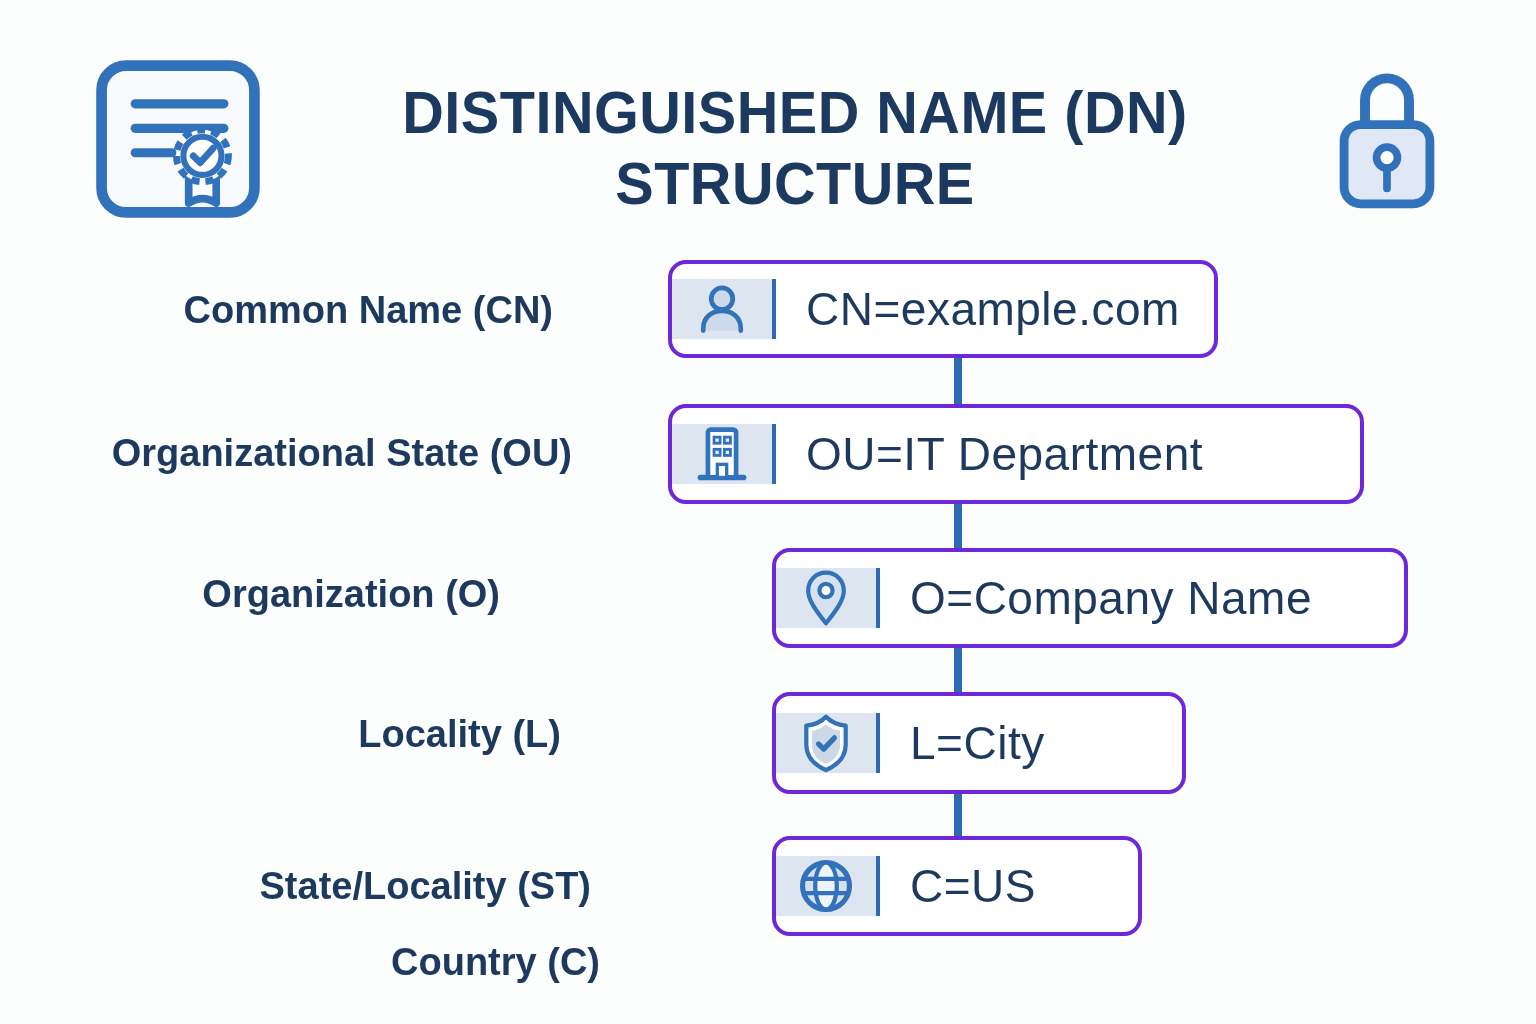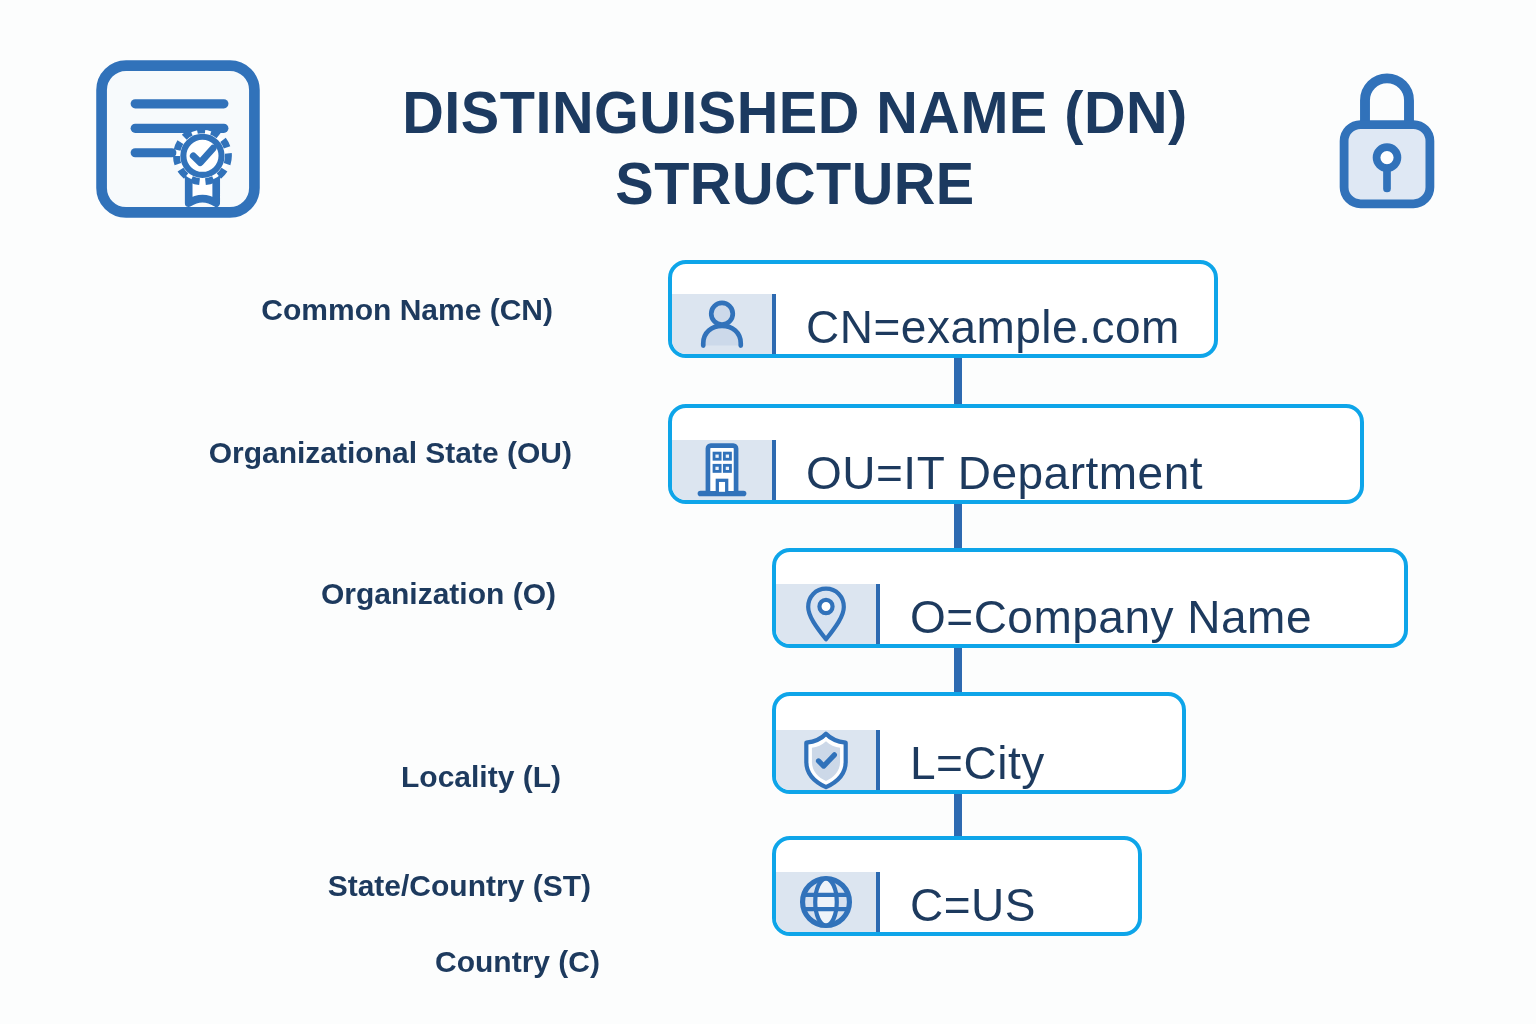--- a/index.html
+++ b/index.html
@@ -46,40 +46,40 @@
   }
   .c1 { top: 350px; height: 62px; }
   .c2 { top: 496px; height: 60px; }
   .c3 { top: 640px; height: 60px; }
   .c4 { top: 786px; height: 58px; }
 
   
   .row-label {
     position: absolute;
     color: #1d3a5e;
-    font-size: 30px;
+    font-size: 38px;
     font-weight: 600;
     line-height: 44px;
     white-space: nowrap;
     text-align: right;
   }
   .lbl-1 { top: 288px; right: 983px; }
   .lbl-2 { top: 431px; right: 964px; }
-  .lbl-3 { top: 572px; right: 980px; }
-  .lbl-4 { top: 755px; right: 975px; }
+  .lbl-3 { top: 572px; right: 1036px; }
+  .lbl-4 { top: 712px; right: 975px; }
   .lbl-5a { top: 864px; right: 945px; }
   .lbl-5b { top: 931px; right: 936px; margin-top: 9px; }
 
   
   .dn-box {
     position: absolute;
     display: flex;
-    align-items: flex-end;
+    align-items: center;
     background: #ffffff;
-    border: 4px solid #0ea5e9;
+    border: 4px solid #6d28d9;
     border-radius: 18px;
     overflow: hidden;
     box-sizing: border-box;
     z-index: 1;
   }
   .box-1 { left: 668px; top: 260px; width: 550px; height: 98px; }
   .box-2 { left: 668px; top: 404px; width: 696px; height: 100px; }
   .box-3 { left: 772px; top: 548px; width: 636px; height: 100px; }
   .box-4 { left: 772px; top: 692px; width: 414px; height: 102px; }
   .box-5 { left: 772px; top: 836px; width: 370px; height: 100px; }
@@ -136,21 +136,21 @@
 
   <div class="connector c1"></div>
   <div class="connector c2"></div>
   <div class="connector c3"></div>
   <div class="connector c4"></div>
 
   <div class="row-label lbl-1">Common Name (CN)</div>
   <div class="row-label lbl-2">Organizational State (OU)</div>
   <div class="row-label lbl-3">Organization (O)</div>
   <div class="row-label lbl-4">Locality (L)</div>
-  <div class="row-label lbl-5a">State/Country (ST)</div>
+  <div class="row-label lbl-5a">State/Locality (ST)</div>
   <div class="row-label lbl-5b">Country (C)</div>
 
   <div class="dn-box box-1">
     <div class="icon-cell">
       <svg viewBox="0 0 64 64">
         <circle cx="32" cy="21" r="11.5" fill="#ccd9ea" stroke="#3172ba" stroke-width="5"></circle>
         <path d="M12,55 v-2.5 c0,-11.5 9,-18.5 20,-18.5 s20,7 20,18.5 V55" fill="#ccd9ea" stroke="#3172ba" stroke-width="5" stroke-linecap="round"></path>
       </svg>
     </div>
     <div class="value-cell">CN=example.com</div>

